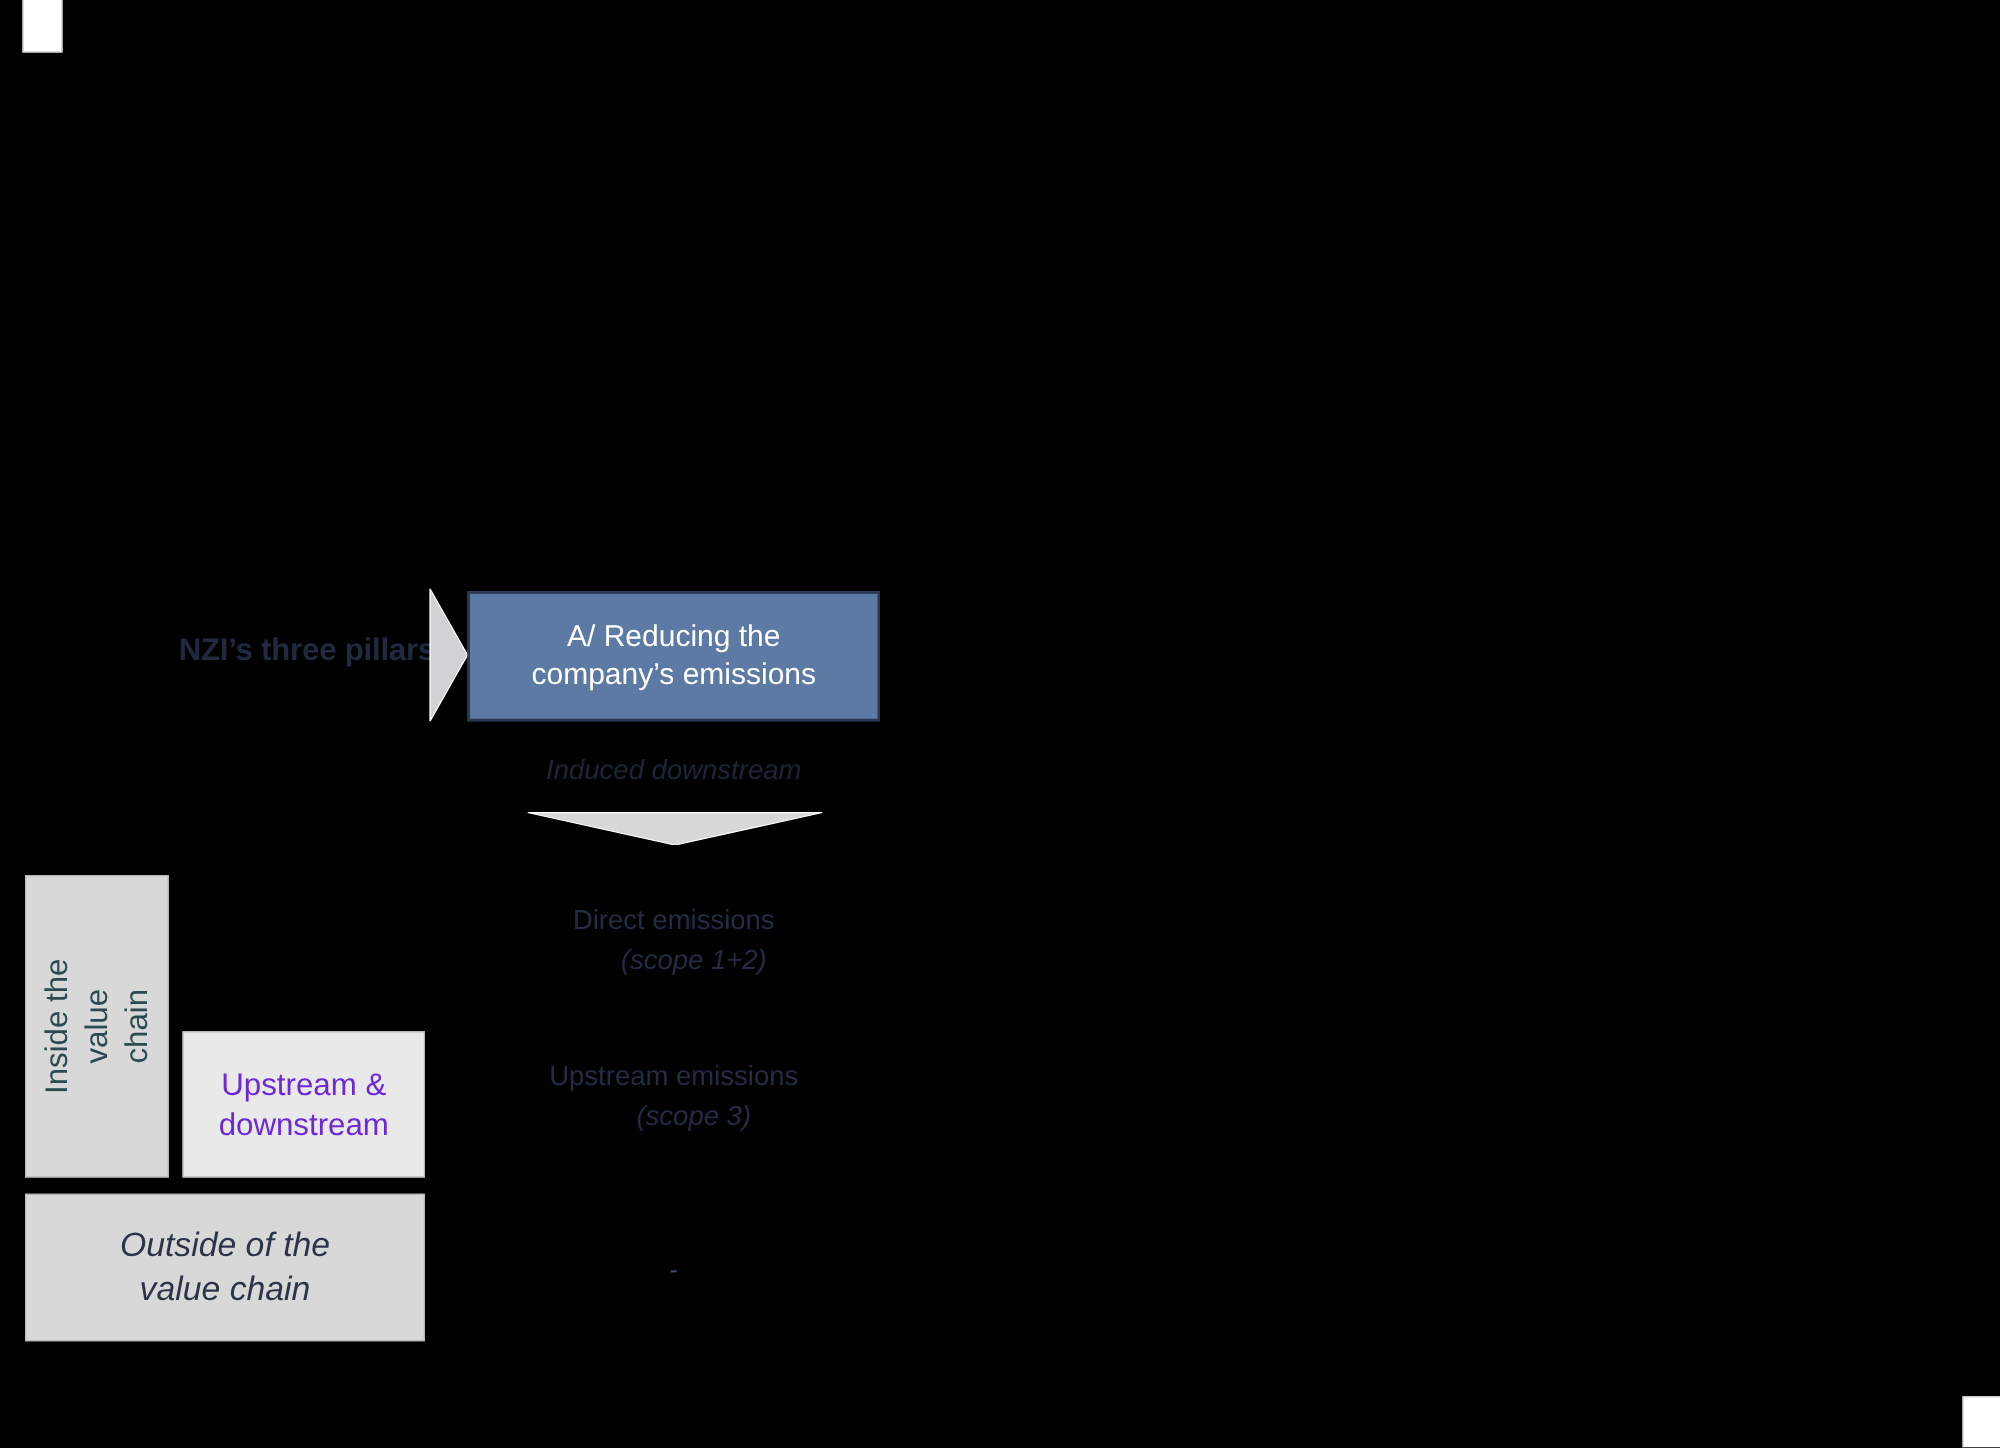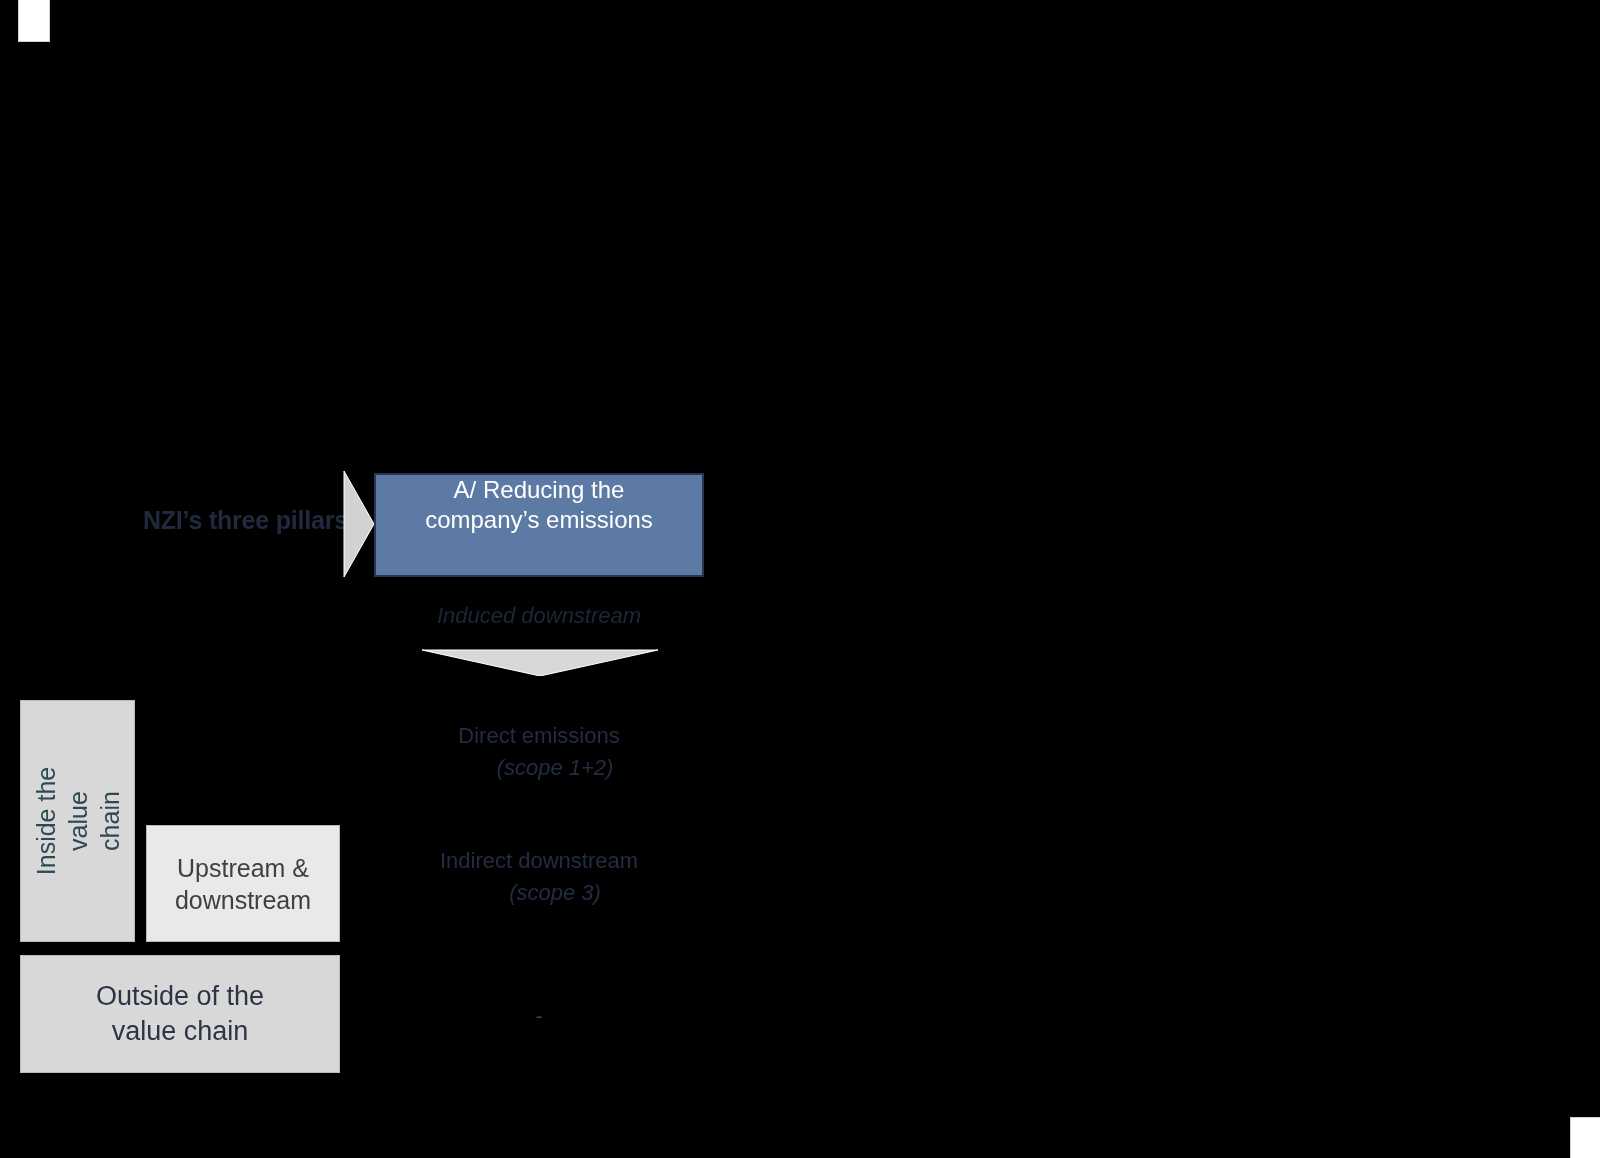--- a/index.html
+++ b/index.html
@@ -61,20 +61,21 @@
   #pillar-a-box {
     position: absolute;
     left: 374px;
     top: 473px;
     width: 330px;
     height: 104px;
     background: #5c7aa4;
     border: 2px solid #2a3550;
     box-sizing: border-box;
     display: flex;
+    align-items: center;
     justify-content: center;
   }
   #pillar-a-box .box-text {
     color: #ffffff;
     font-size: 24px;
     line-height: 1.25;
     text-align: center;
     padding: 0 10px;
     white-space: pre-line;
   }
@@ -170,33 +171,34 @@
 
   #box-upstream {
     left: 146px;
     top: 825px;
     width: 194px;
     height: 117px;
     background: #e9e9e9;
   }
   #box-upstream .vc-text {
     font-size: 25px;
-    color: #404040;
+    color: #6d28d9;
   }
 
   #box-outside {
     left: 20px;
     top: 955px;
     width: 320px;
     height: 118px;
     background: #d8d8d8;
   }
   #box-outside .vc-text {
     font-size: 27px;
     color: #2c3548;
+    font-style: italic;
   }
 </style>
 </head>
 <body>
 
 <div id="canvas">
 
   <div class="corner-mark" id="corner-tl"></div>
   <div class="corner-mark" id="corner-br"></div>
 
@@ -220,21 +222,21 @@
       <polygon points="0,2 236,2 118,28" fill="#d8d8d8" stroke="#ffffff" stroke-width="1"></polygon>
     </svg>
   </div>
 
   <div class="scope-label" id="direct-emissions">
     <div>Direct emissions</div>
     <em>(scope 1+2)</em>
   </div>
 
   <div class="scope-label" id="indirect-emissions">
-    <div>Indirect downstream</div>
+    <div>Upstream emissions</div>
     <em>(scope 3)</em>
   </div>
 
   <div id="neutral-dash">-</div>
 
   <div class="vc-box" id="box-inside">
     <div class="vc-text">Inside the
 value chain</div>
   </div>
 

